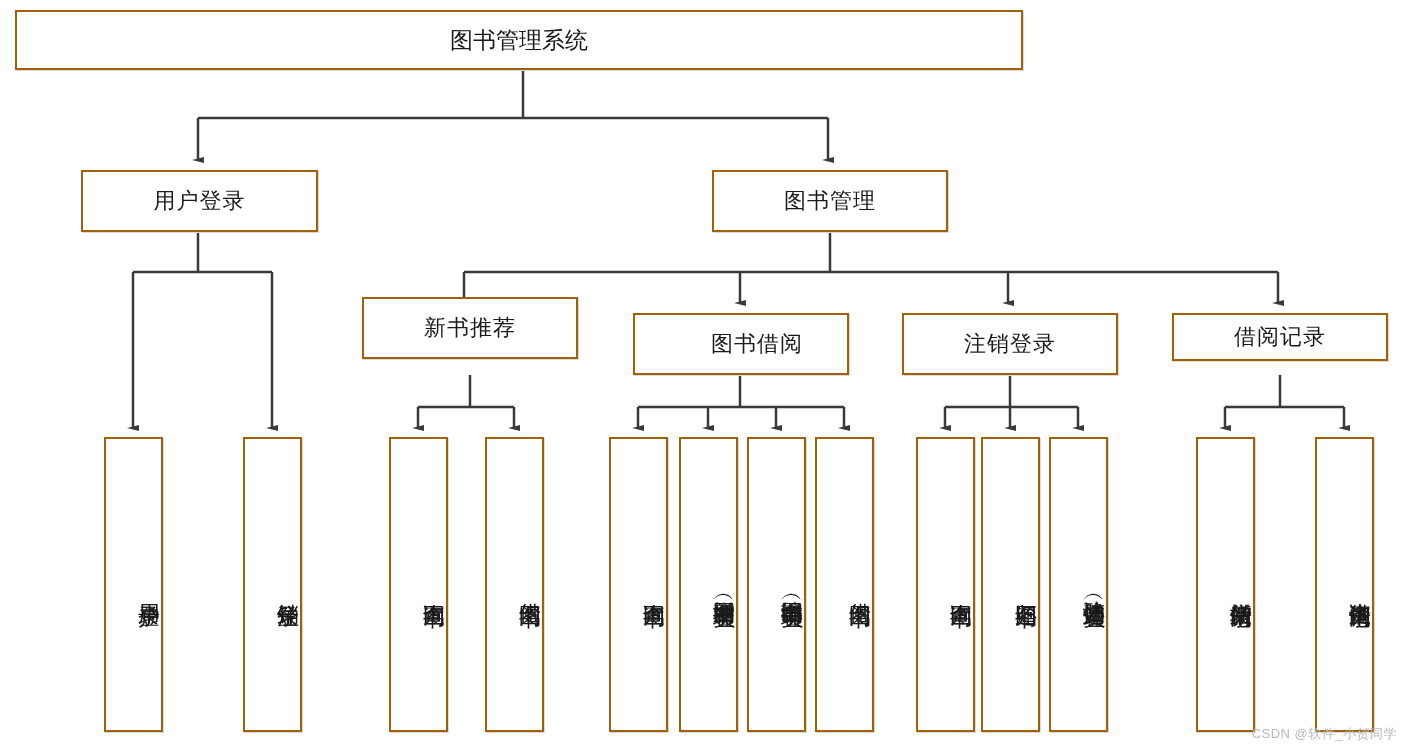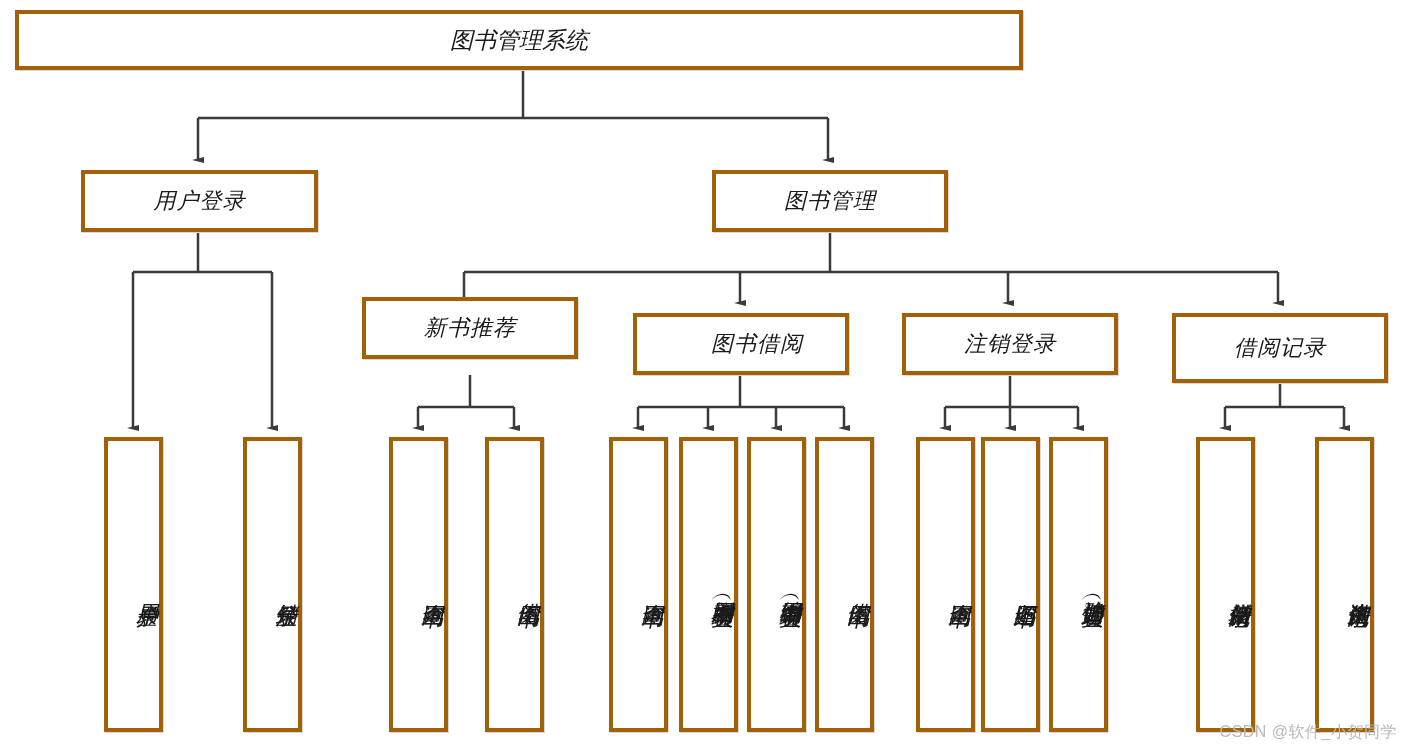--- a/index.html
+++ b/index.html
@@ -22,28 +22,27 @@
     position: absolute;
     left: 0;
     top: 0;
     width: 1405px;
     height: 747px;
     pointer-events: none;
   }
   .node {
     position: absolute;
     box-sizing: border-box;
-    border: 4px solid #a16207;
+    border: 2px solid #a16207;
     background: #ffffff;
     display: flex;
     align-items: center;
     justify-content: center;
     color: #1a1a1a;
     box-shadow: 1px 1px 0 #d9d9d9;
-    font-style: italic;
   }
   .node.h {
     font-size: 22px;
     letter-spacing: 1px;
   }
   .node.root {
     font-size: 23px;
   }
   .node.leaf {
     writing-mode: vertical-rl;
@@ -57,21 +56,21 @@
   }
   .node.leaf > span {
     display: block;
     writing-mode: vertical-rl;
     text-orientation: upright;
   }
   .watermark {
     position: absolute;
     right: 8px;
     bottom: 4px;
-    font-size: 16px;
+    font-size: 13px;
     color: #b9b9b9;
     white-space: nowrap;
     letter-spacing: 0.5px;
   }
 </style>
 </head>
 <body>
 
 <div id="diagram">
 
@@ -126,21 +125,21 @@
   </svg>
 
   <div class="node root" style="left:15px; top:10px; width:1008px; height:60px;">图书管理系统</div>
 
   <div class="node h" style="left:81px; top:170px; width:237px; height:62px;">用户登录</div>
   <div class="node h" style="left:712px; top:170px; width:236px; height:62px;text-align:center;">图书管理</div>
 
   <div class="node h" style="left:362px; top:297px; width:216px; height:62px;">新书推荐</div>
   <div class="node h" style="left:633px; top:313px; width:216px; height:62px;padding-left:32px;">图书借阅</div>
   <div class="node h" style="left:902px; top:313px; width:216px; height:62px;">注销登录</div>
-  <div class="node h" style="left:1172px; top:313px; width:216px; height:70px;">借阅记录</div>
+  <div class="node h" style="left:1172px; top:313px; width:216px; height:48px;">借阅记录</div>
 
   <div class="node leaf" style="left:104px; top:437px; width:59px; height:295px;">
     <span>用户登录</span>
   </div>
   <div class="node leaf" style="left:243px; top:437px; width:59px; height:295px;">
     <span>注销登录</span>
   </div>
 
   <div class="node leaf" style="left:389px; top:437px; width:59px; height:295px;">
     <span>查询图书</span>

